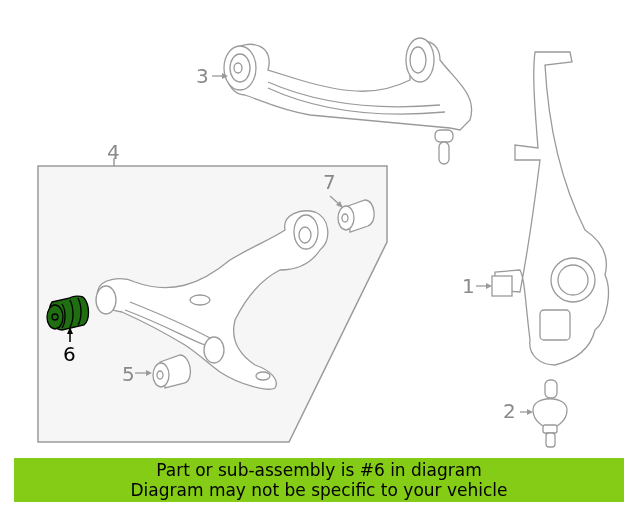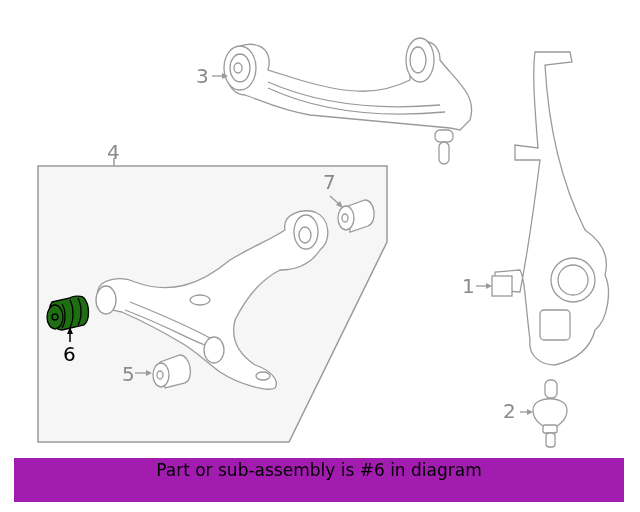--- a/index.html
+++ b/index.html
@@ -2,21 +2,21 @@
 <html><head>
 <meta charset="utf-8">
 <style>
   html, body { margin: 0; padding: 0; background: #ffffff; }
   body { width: 640px; height: 512px; position: relative; overflow: hidden;
          font-family: "DejaVu Sans", sans-serif; }
   #diagram { position: absolute; left: 0; top: 0; width: 640px; height: 458px; }
   .callout { position: absolute; font-size: 20px; color: #8a8a8a; line-height: 1; }
   .callout.active { color: #000000; font-weight: normal; }
   #banner { position: absolute; left: 14px; top: 458px; width: 610px; height: 44px;
-            background: #a21caf; color: #000000; text-align: center;
+            background: #84cc16; color: #000000; text-align: center;
             font-size: 17px; line-height: 20px; padding-top: 2px; box-sizing: border-box; }
 </style>
 </head>
 <body>
 
 <svg id="diagram" viewBox="0 0 640 458" xmlns="http://www.w3.org/2000/svg">
 
   <polygon points="38,166 387,166 387,242 289,442 38,442" fill="#f6f6f6" stroke="#9a9a9a" stroke-width="1.5"></polygon>
   <line x1="114" y1="158" x2="114" y2="166" stroke="#9a9a9a" stroke-width="1.5"></line>
 
@@ -97,13 +97,14 @@
 <span class="callout" style="left:462px;top:276px;">1</span>
 <span class="callout" style="left:503px;top:401px;">2</span>
 <span class="callout" style="left:196px;top:66px;">3</span>
 <span class="callout" style="left:107px;top:142px;">4</span>
 <span class="callout" style="left:122px;top:364px;">5</span>
 <span class="callout active" style="left:63px;top:344px;">6</span>
 <span class="callout" style="left:323px;top:172px;">7</span>
 
 <div id="banner">
   <div>Part or sub-assembly is #6 in diagram</div>
+  <div>Diagram may not be specific to your vehicle</div>
 </div>
 
 </body></html>

